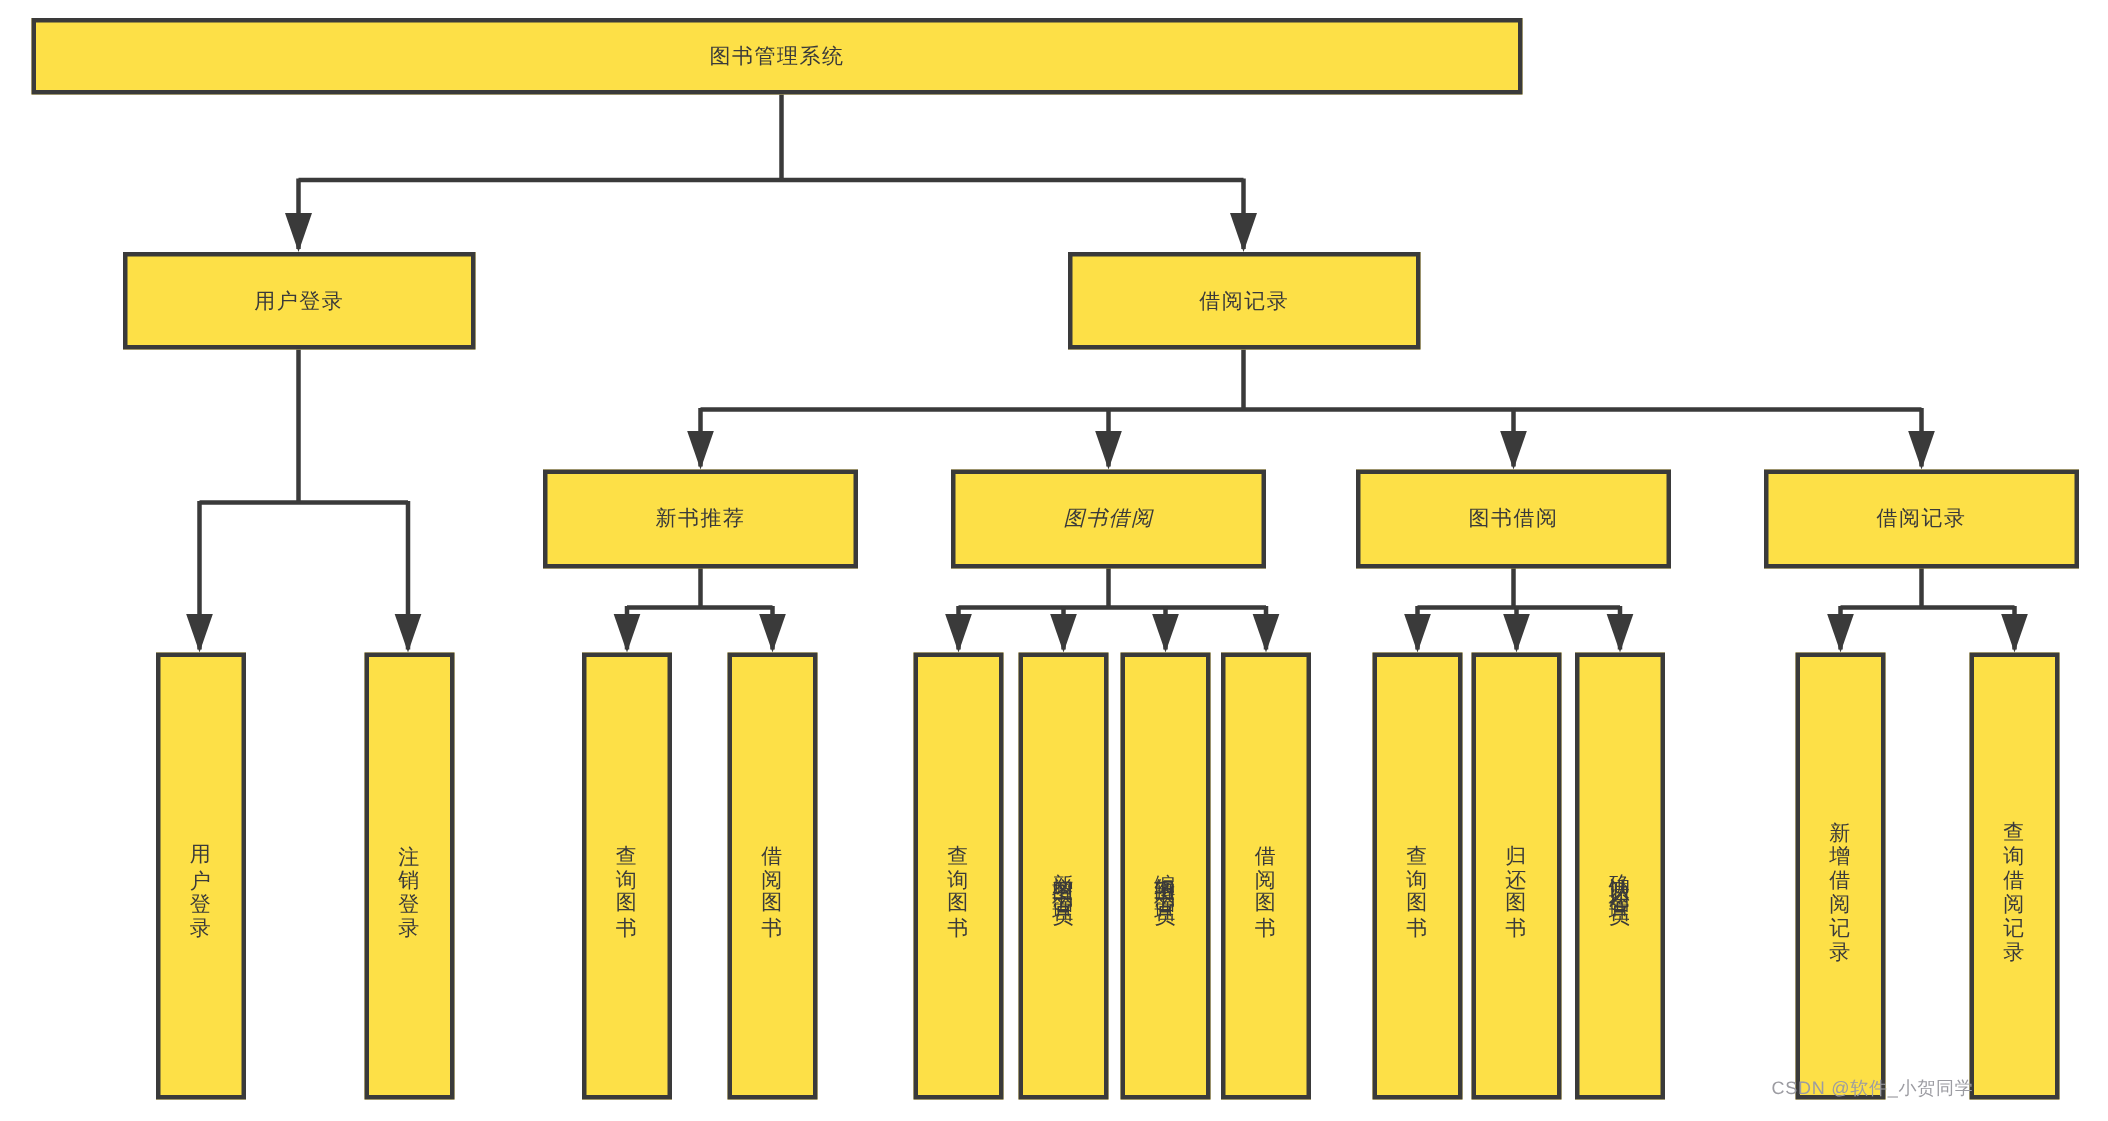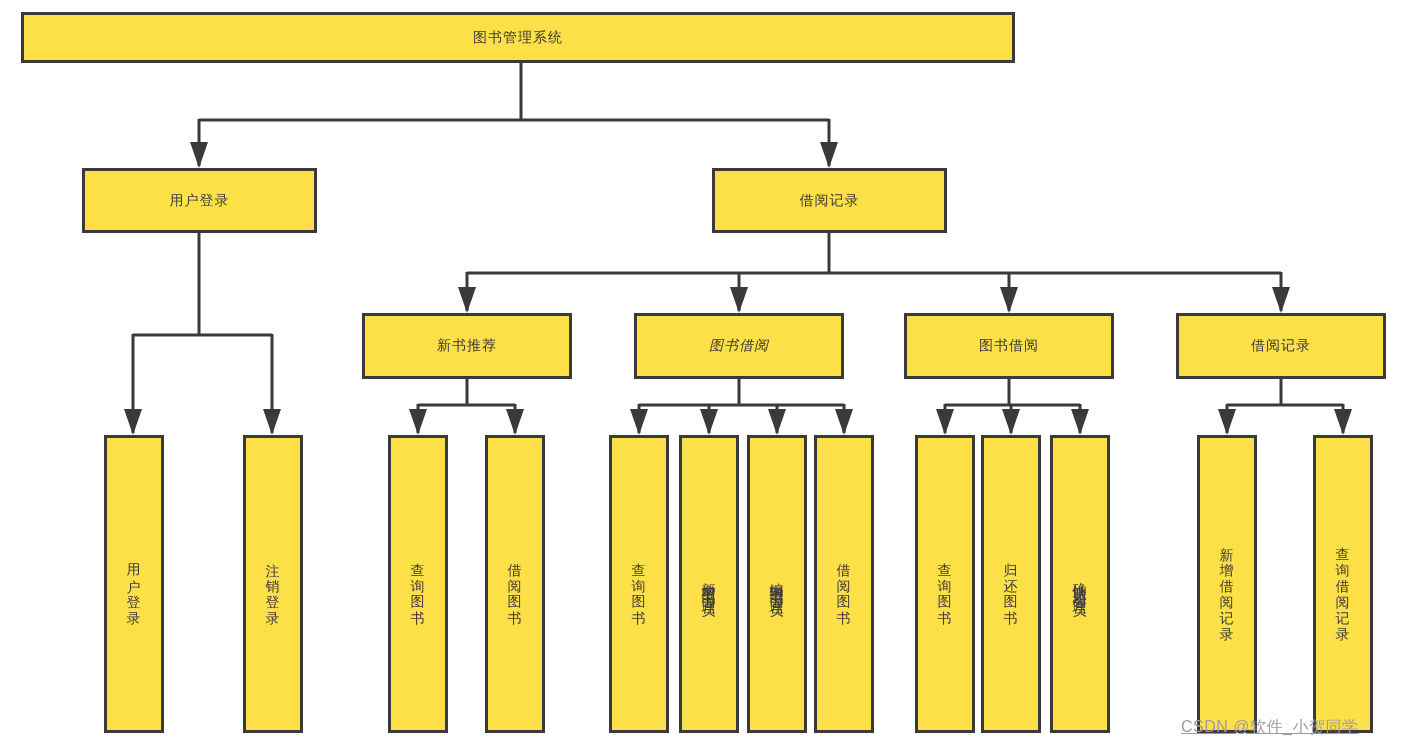--- a/index.html
+++ b/index.html
@@ -50,25 +50,24 @@
   }
   .root { left: 21px;  top: 12px;  width: 994px; height: 51px; }
   .lvl1 { top: 168px; height: 65px; width: 235px; }
   .lvl2 { top: 313px; height: 66px; width: 210px; }
   .leaf { top: 435px; height: 298px; width: 60px; }
   #watermark {
     position: absolute;
     left: 1181px;
     top: 717px;
     z-index: 3;
-    font-size: 16px;
+    font-size: 12px;
     color: #9c9ca2;
     letter-spacing: 0.5px;
     white-space: nowrap;
-    text-decoration: underline;
   }
 </style>
 </head>
 <body>
 
 <div id="canvas">
 
   <svg id="connectors" width="1405" height="747" viewBox="0 0 1405 747">
     <defs>
       <marker id="ah" markerUnits="userSpaceOnUse" markerWidth="26" markerHeight="20" viewBox="0 0 26 20" refX="24" refY="10" orient="auto">

